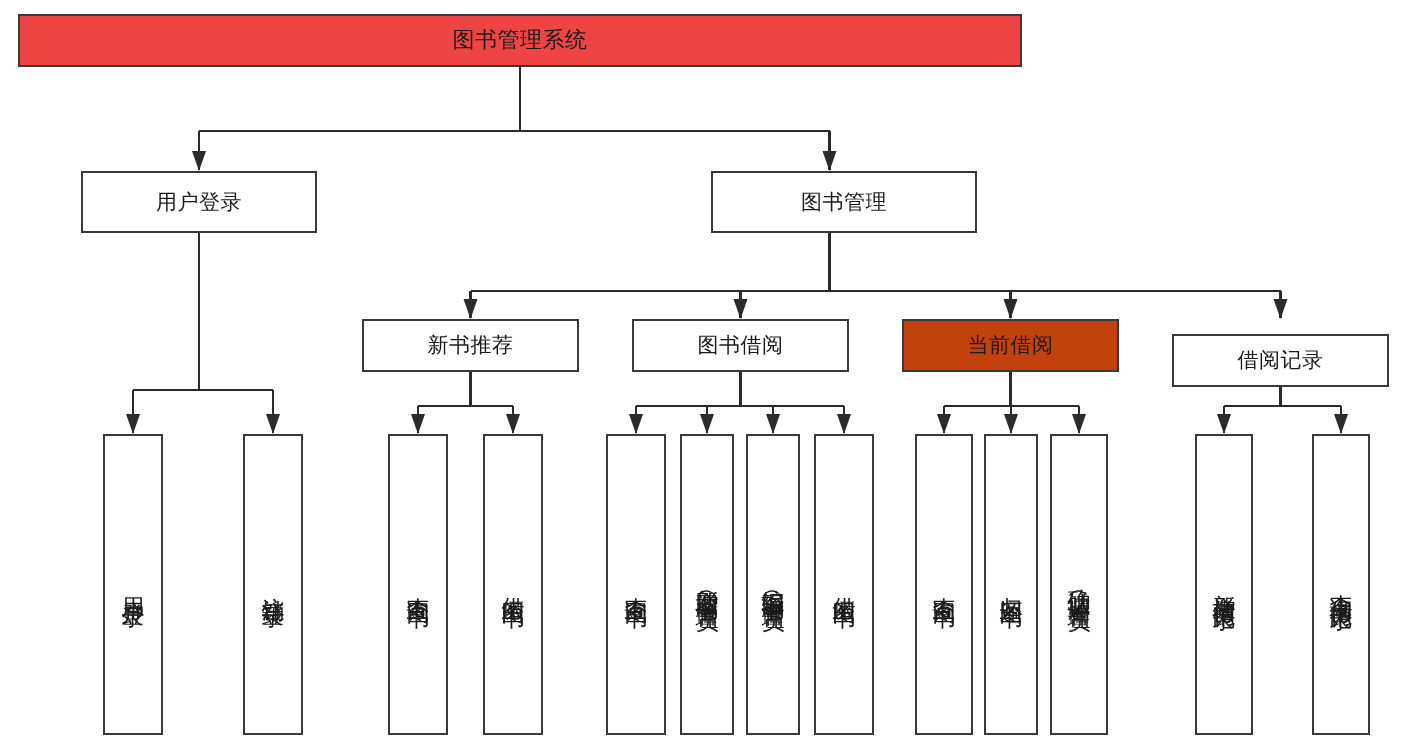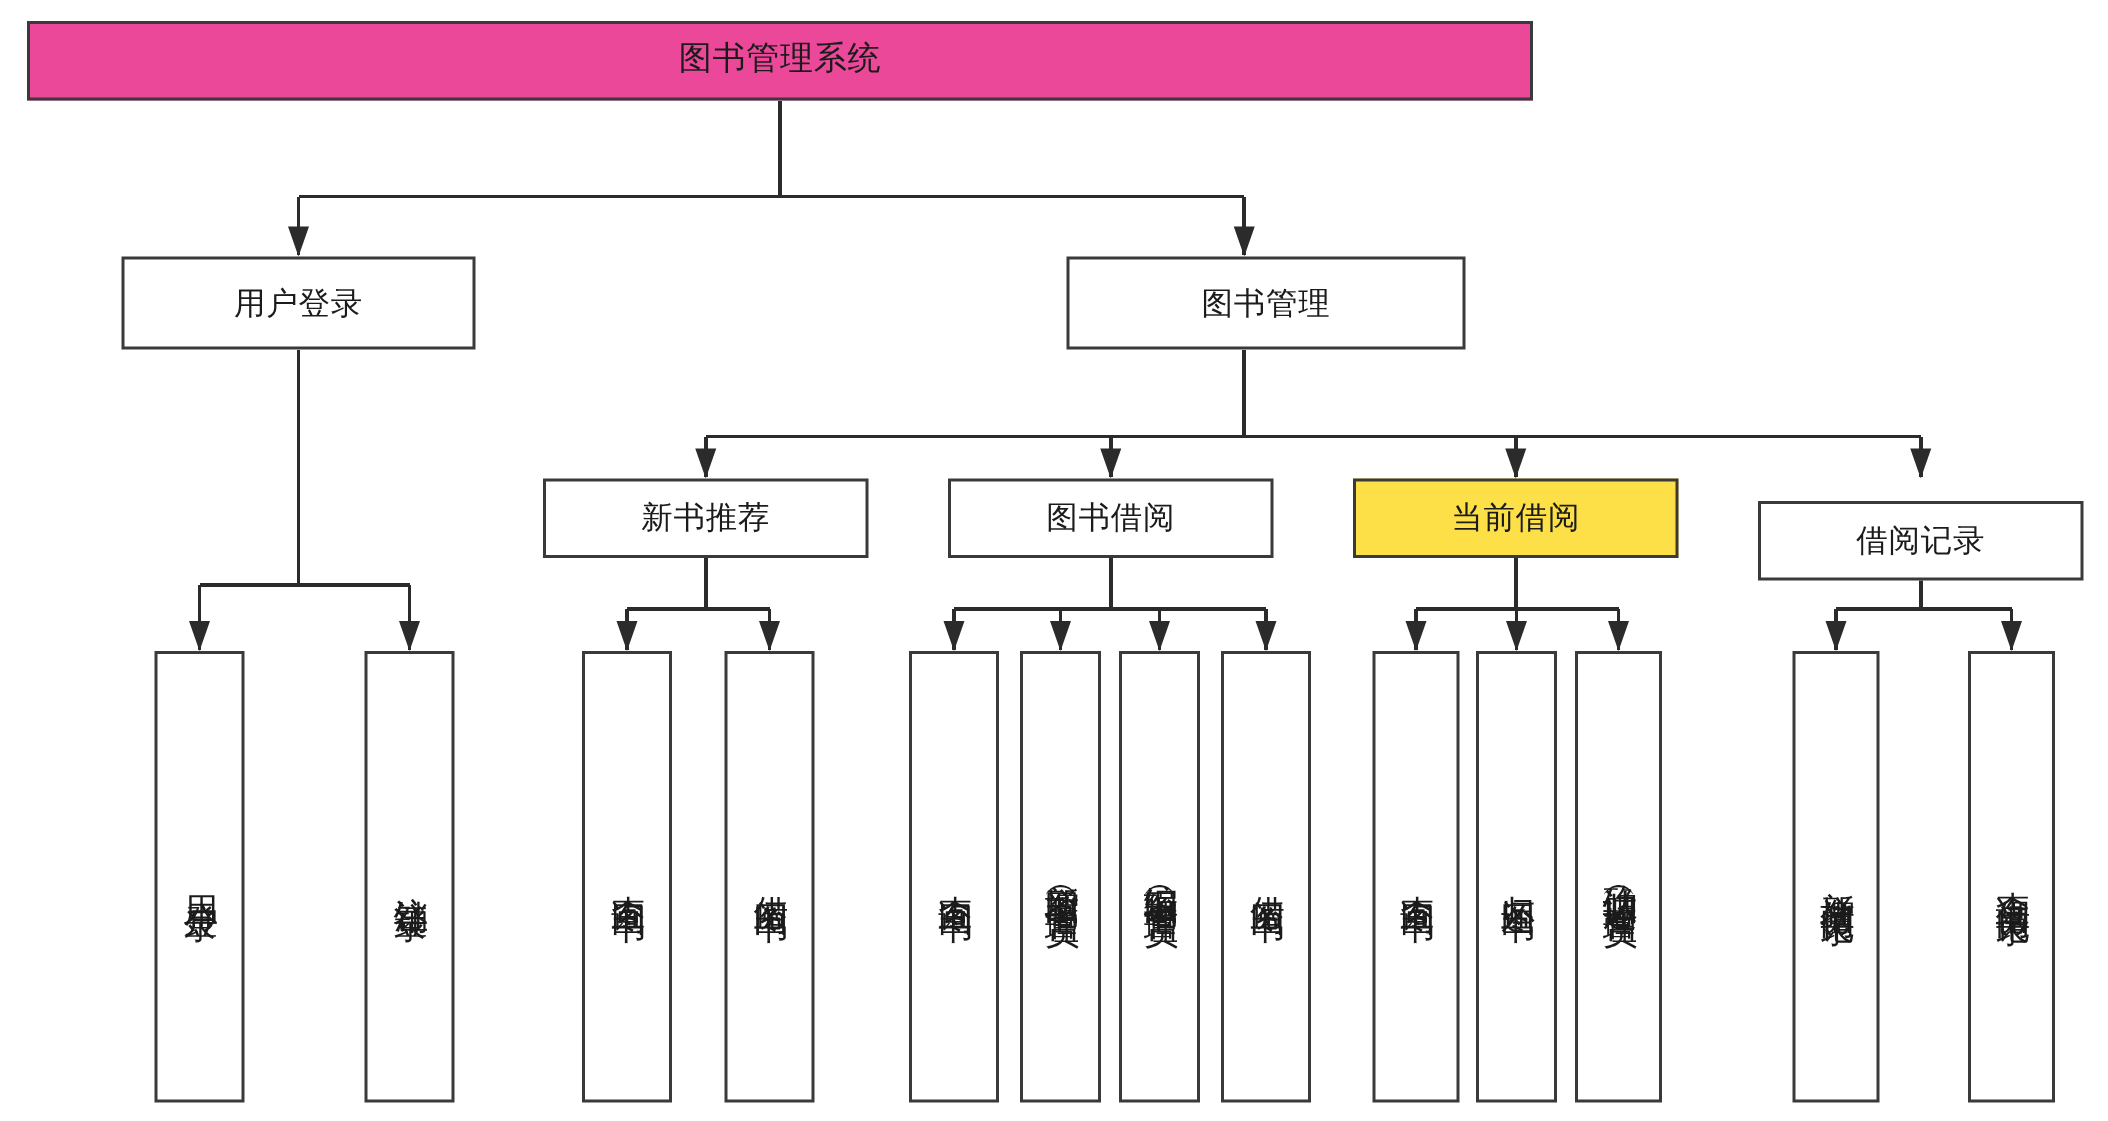--- a/index.html
+++ b/index.html
@@ -125,36 +125,36 @@
       <path d="M 1072 414 L 1086 414 L 1079 434 Z" fill="#2b2b2b"></path>
       <line x1="1280.5" y1="372" x2="1280.5" y2="406" stroke="#2b2b2b" stroke-width="2.5" shape-rendering="crispEdges"></line>
       <line x1="1224" y1="406" x2="1341" y2="406" stroke="#2b2b2b" stroke-width="2.5" shape-rendering="crispEdges"></line>
       <line x1="1224" y1="406" x2="1224" y2="433" stroke="#2b2b2b" stroke-width="2.5" shape-rendering="crispEdges"></line>
       <path d="M 1217 414 L 1231 414 L 1224 434 Z" fill="#2b2b2b"></path>
       <line x1="1341" y1="406" x2="1341" y2="433" stroke="#2b2b2b" stroke-width="2.5" shape-rendering="crispEdges"></line>
       <path d="M 1334 414 L 1348 414 L 1341 434 Z" fill="#2b2b2b"></path>
     </svg>
 
   <div id="node-layer">
-      <div class="node root horizontal" style="left: 18px; top: 14px; width: 1004px; height: 53px; border-color: rgb(58, 58, 58); background: #ec4899;">
+      <div class="node root horizontal" style="left: 18px; top: 14px; width: 1004px; height: 53px; border-color: rgb(58, 58, 58); background: #ef4444;">
         <span class="node-label" style="color: rgb(27, 27, 27);">图书管理系统</span>
       </div>
       <div class="node level2 horizontal" style="left: 81px; top: 171px; width: 236px; height: 62px; border-color: rgb(58, 58, 58); background: rgb(255, 255, 255);">
         <span class="node-label" style="color: rgb(27, 27, 27);">用户登录</span>
       </div>
       <div class="node level2 horizontal" style="left: 711px; top: 171px; width: 266px; height: 62px; border-color: rgb(58, 58, 58); background: rgb(255, 255, 255);">
         <span class="node-label" style="color: rgb(27, 27, 27);">图书管理</span>
       </div>
       <div class="node level3 horizontal" style="left: 362px; top: 319px; width: 217px; height: 53px; border-color: rgb(58, 58, 58); background: rgb(255, 255, 255);">
         <span class="node-label" style="color: rgb(27, 27, 27);">新书推荐</span>
       </div>
       <div class="node level3 horizontal" style="left: 632px; top: 319px; width: 217px; height: 53px; border-color: rgb(58, 58, 58); background: rgb(255, 255, 255);">
         <span class="node-label" style="color: rgb(27, 27, 27);">图书借阅</span>
       </div>
-      <div class="node level3 horizontal" style="left: 902px; top: 319px; width: 217px; height: 53px; border-color: rgb(58, 58, 58); background: #fde047;">
+      <div class="node level3 horizontal" style="left: 902px; top: 319px; width: 217px; height: 53px; border-color: rgb(58, 58, 58); background: #c2410c;">
         <span class="node-label" style="color: rgb(27, 27, 27);">当前借阅</span>
       </div>
       <div class="node level3 horizontal" style="left: 1172px; top: 334px; width: 217px; height: 53px; border-color: rgb(58, 58, 58); background: rgb(255, 255, 255);">
         <span class="node-label" style="color: rgb(27, 27, 27);">借阅记录</span>
       </div>
       <div class="node leaf vertical" style="left: 103px; top: 434px; width: 60px; height: 301px; border-color: rgb(58, 58, 58); background: rgb(255, 255, 255);">
         <span class="node-label" style="color: rgb(27, 27, 27);">用户登录</span>
       </div>
       <div class="node leaf vertical" style="left: 243px; top: 434px; width: 60px; height: 301px; border-color: rgb(58, 58, 58); background: rgb(255, 255, 255);">
         <span class="node-label" style="color: rgb(27, 27, 27);">注销登录</span>

